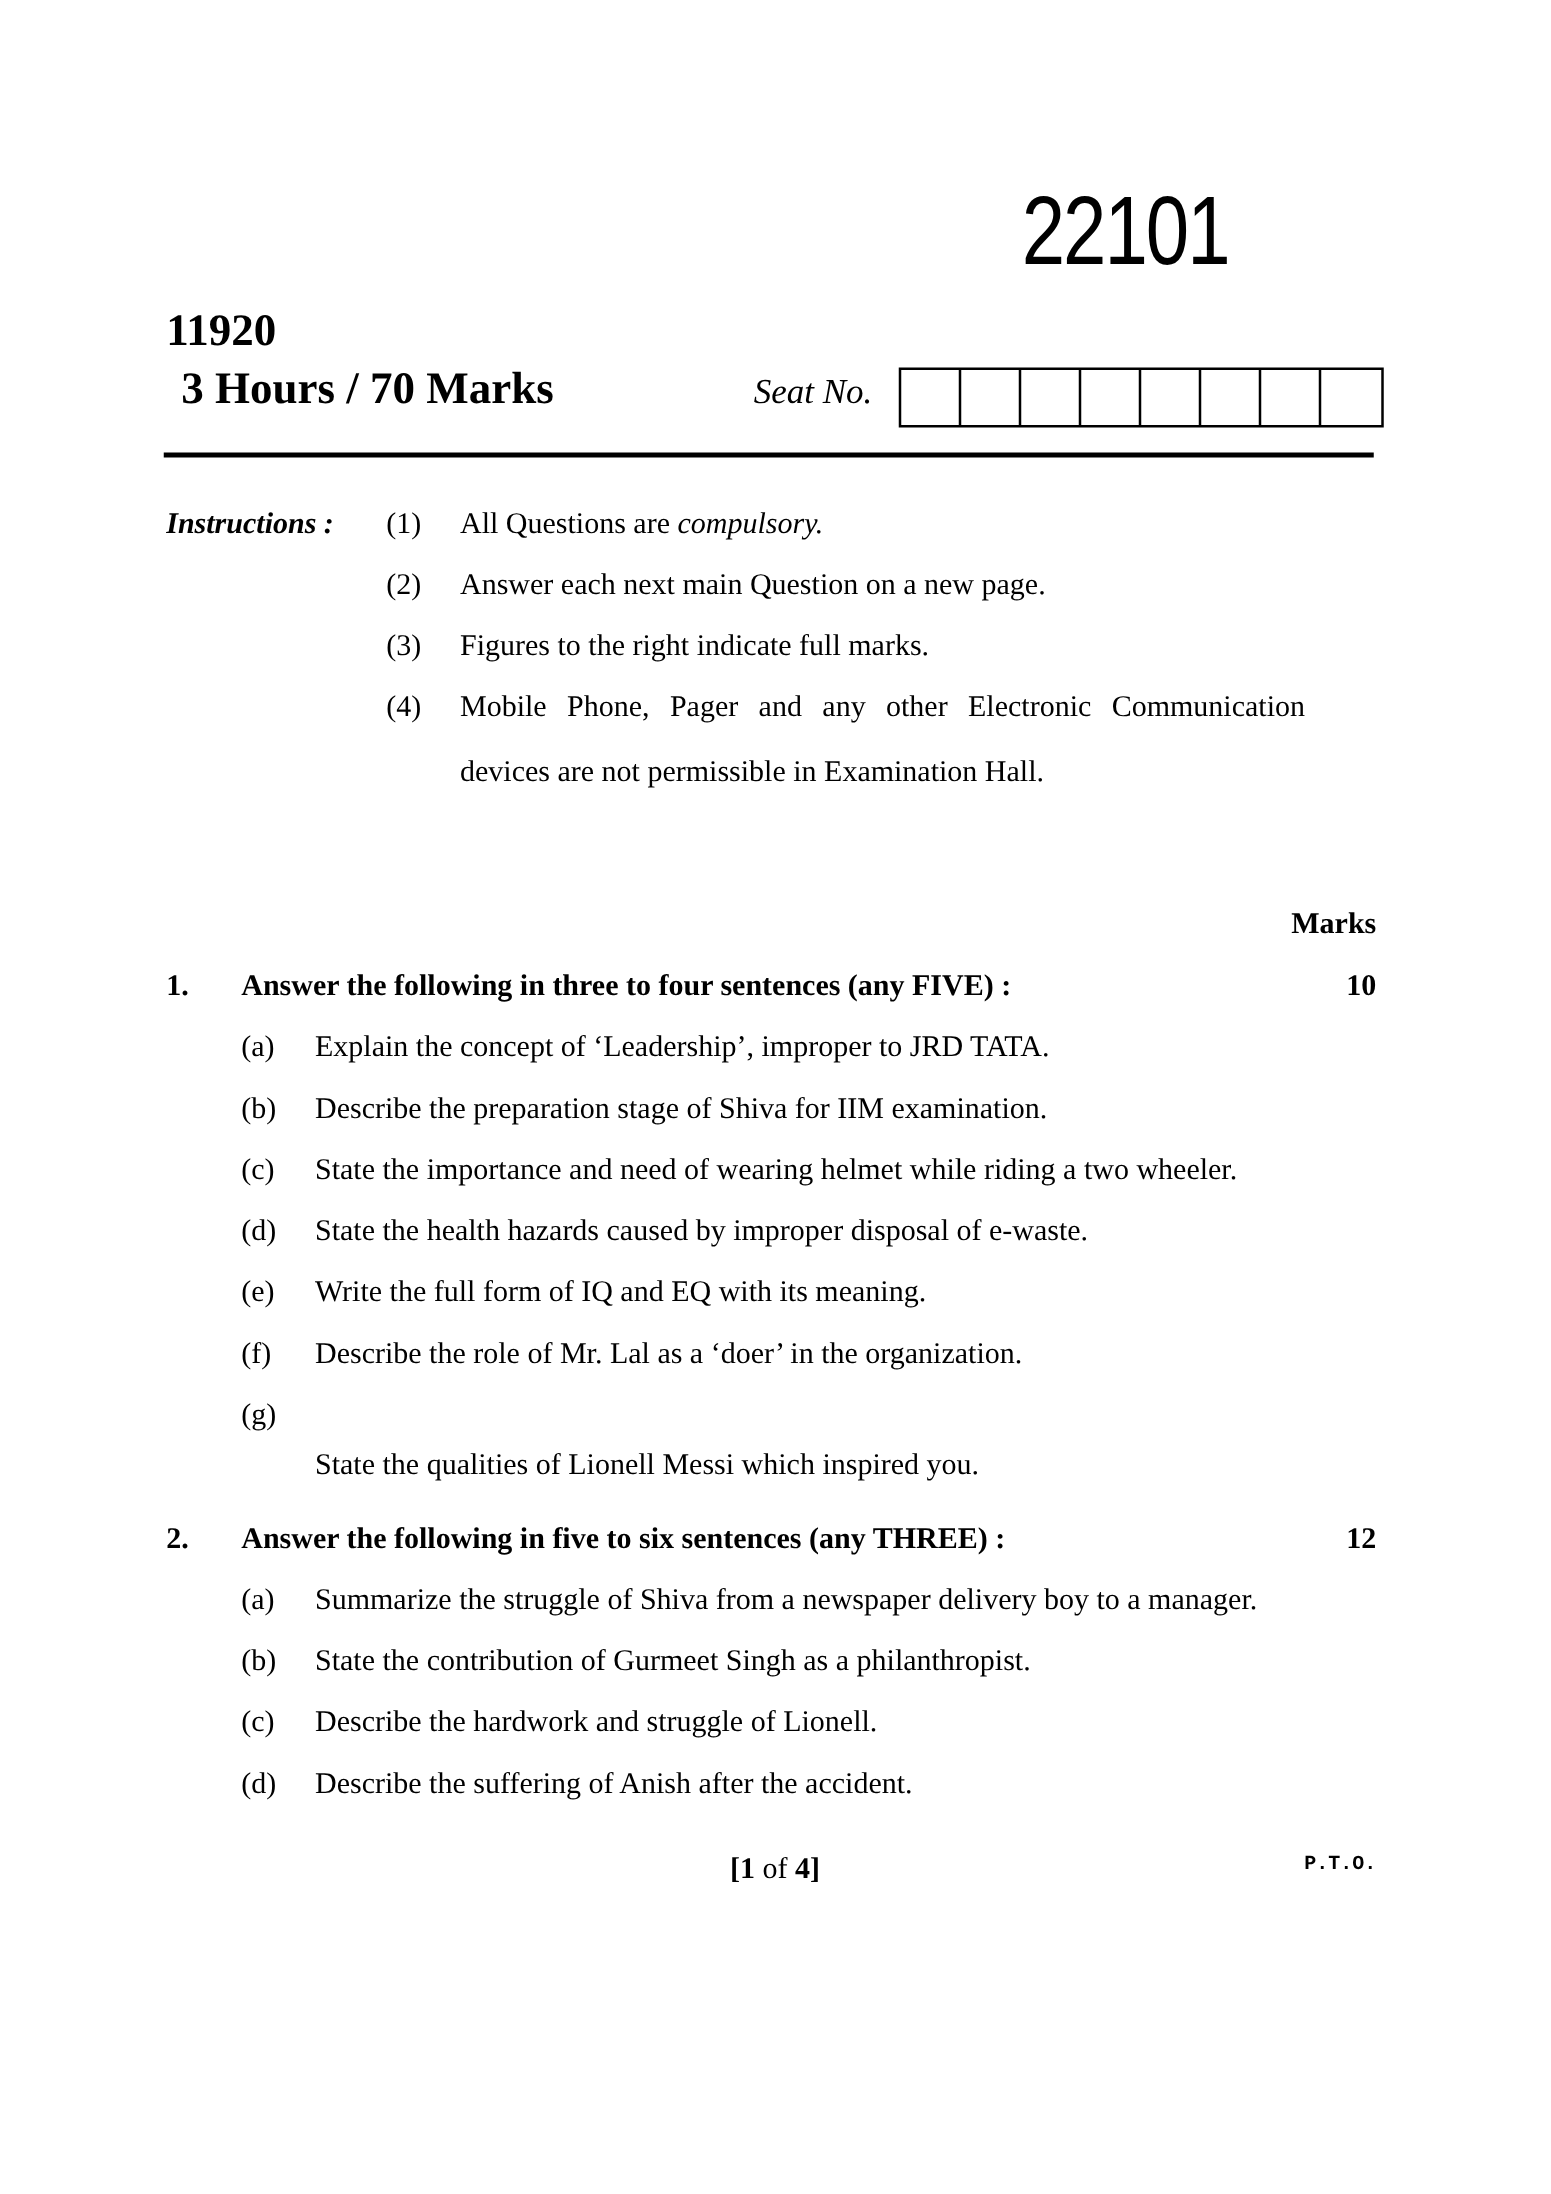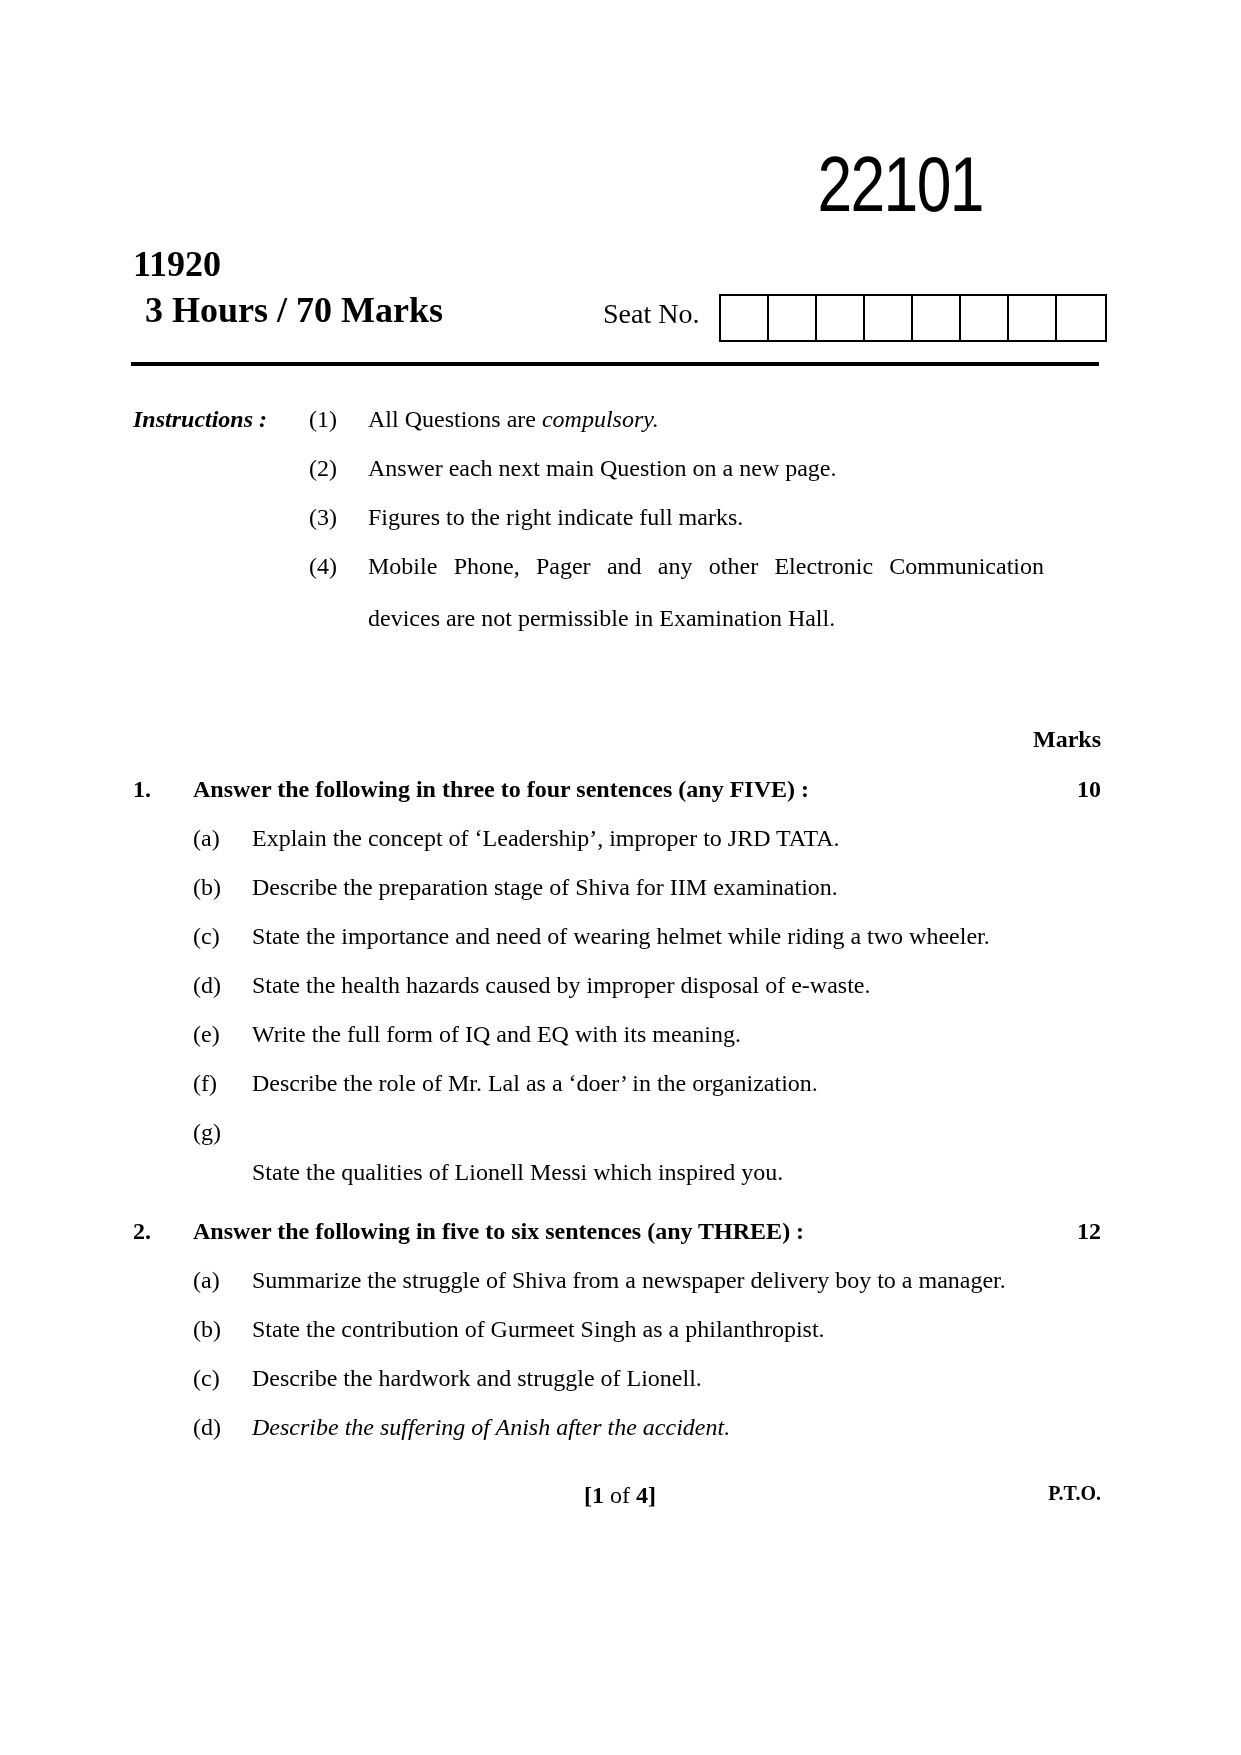--- a/index.html
+++ b/index.html
@@ -8,21 +8,21 @@
     font-family: "Liberation Serif", "DejaVu Serif", serif; color: #000;
   }
   .abs { position: absolute; white-space: nowrap; }
   .paper-code {
     right: 258px; top: 145px; font-family: "Liberation Sans", "DejaVu Sans", sans-serif;
     font-size: 78px; font-weight: 300; letter-spacing: -2px; transform: scaleX(0.8); transform-origin: right top;
     line-height: 1;
   }
   .exam-code { left: 133px; top: 246px; font-size: 36px; font-weight: bold; line-height: 1; }
   .duration { left: 133px; top: 292px; font-size: 36px; font-weight: bold; line-height: 1; margin-left: 12px; }
-  .seat-label { left: 603px; top: 300px; font-size: 28px; line-height: 1; }
+  .seat-label { left: 603px; top: 300px; font-size: 28px; line-height: 1; font-style: italic; }
   .seat-box {
     left: 719px; top: 294px; height: 48px; display: flex;
     border: 2px solid #000; box-sizing: border-box;
   }
   .seat-cell { width: 48px; height: 44px; border-right: 2px solid #000; box-sizing: border-box; }
   .seat-cell:last-child { border-right: none; }
   .rule { left: 131px; top: 362px; width: 968px; height: 4px; background: #000; }
 
   .instr-label { left: 133px; top: 406px; font-size: 24px; font-weight: bold; font-style: italic; }
   .instr-num { font-size: 24px; }
@@ -30,21 +30,21 @@
 
   .marks-head { right: 140px; top: 726px; font-size: 24px; font-weight: bold; }
   .q-num { left: 133px; font-size: 24px; font-weight: bold; }
   .q-text { left: 193px; font-size: 24px; font-weight: bold; }
   .q-marks { right: 140px; font-size: 24px; font-weight: bold; }
   .sub-label { left: 193px; font-size: 24px; }
   .sub-text { left: 252px; font-size: 24px; }
 
   .footer-page { left: 584px; top: 1482px; font-size: 24px; }
   .footer-page b { font-weight: bold; }
-  .footer-pto { right: 140px; top: 1482px; font-size: 20px; font-weight: bold; }
+  .footer-pto { right: 140px; top: 1482px; font-size: 16px; font-weight: bold; font-family: Liberation Mono, monospace; }
   em { font-style: italic; }
 </style>
 </head>
 <body>
 
 <div class="abs paper-code">22101</div>
 <div class="abs exam-code">11920</div>
 <div class="abs duration">3 Hours / 70 Marks</div>
 <div class="abs seat-label">Seat No.</div>
 <div class="abs seat-box">
@@ -99,16 +99,16 @@
 <div class="abs q-text" style="top:1218px;">Answer the following in five to six sentences (any THREE) :</div>
 <div class="abs q-marks" style="top:1218px;">12</div>
 
 <div class="abs sub-label" style="top:1267px;">(a)</div>
 <div class="abs sub-text" style="top:1267px;">Summarize the struggle of Shiva from a newspaper delivery boy to a manager.</div>
 <div class="abs sub-label" style="top:1316px;">(b)</div>
 <div class="abs sub-text" style="top:1316px;">State the contribution of Gurmeet Singh as a philanthropist.</div>
 <div class="abs sub-label" style="top:1365px;">(c)</div>
 <div class="abs sub-text" style="top:1365px;">Describe the hardwork and struggle of Lionell.</div>
 <div class="abs sub-label" style="top:1414px;">(d)</div>
-<div class="abs sub-text" style="top:1414px;font-style:italic;">Describe the suffering of Anish after the accident.</div>
+<div class="abs sub-text" style="top:1414px;">Describe the suffering of Anish after the accident.</div>
 
 <div class="abs footer-page"><b>[</b><b>1</b><span> of </span><b>4</b><b>]</b></div>
 <div class="abs footer-pto">P.T.O.</div>
 
 </body></html>

